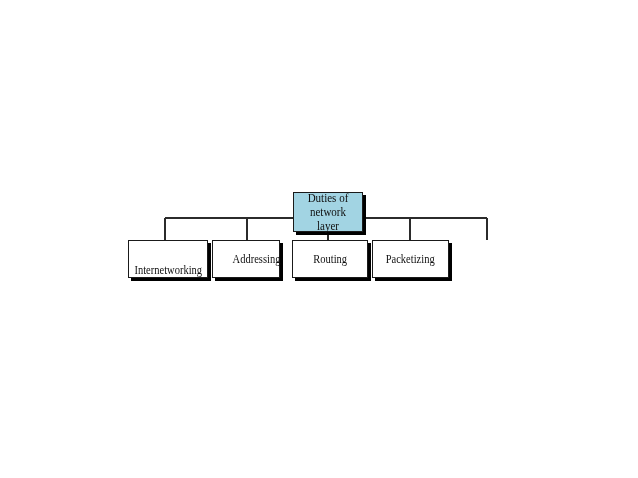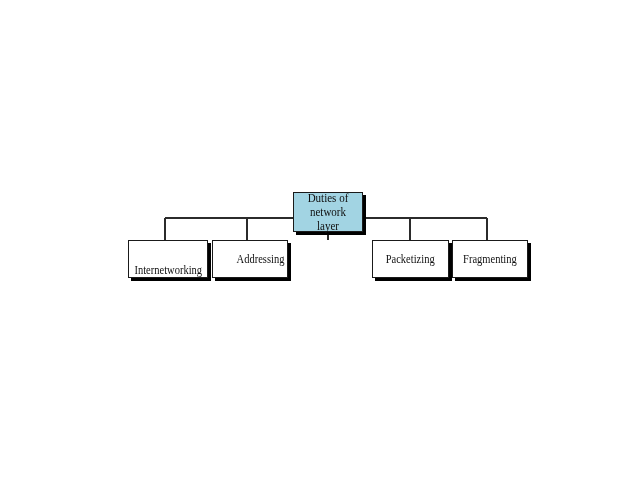--- a/index.html
+++ b/index.html
@@ -99,21 +99,21 @@
   #node-root .node-label {
     transform: scaleX(0.88);
   }
 
   .leaf {
     top: 240px;
     height: 38px;
     font-size: 12.5px;
   }
   #node-internetworking { left: 128px; width: 80px; align-items: flex-end; }
-  #node-addressing      { left: 212px; width: 76px; padding-left: 20px; }
+  #node-addressing      { left: 212px; width: 68px; padding-left: 20px; }
   #node-routing         { left: 292px; width: 76px; }
   #node-packetizing     { left: 372px; width: 77px; }
   #node-fragmenting     { left: 452px; width: 76px; }
 </style>
 </head>
 <body>
 
 <div id="slide">
 
 
@@ -142,23 +142,23 @@
     </div>
 
     <div class="node leaf" id="node-internetworking">
       <span class="node-label">Internetworking</span>
     </div>
 
     <div class="node leaf" id="node-addressing">
       <span class="node-label">Addressing</span>
     </div>
 
+    <div class="node leaf" id="node-routing">
+      <span class="node-label">Routing</span>
+    </div>
 
     <div class="node leaf" id="node-packetizing">
       <span class="node-label">Packetizing</span>
     </div>
 
-    <div class="node leaf" id="node-fragmenting">
-      <span class="node-label">Fragmenting</span>
-    </div>
 
   </div>
 </div>
 
 </body></html>

